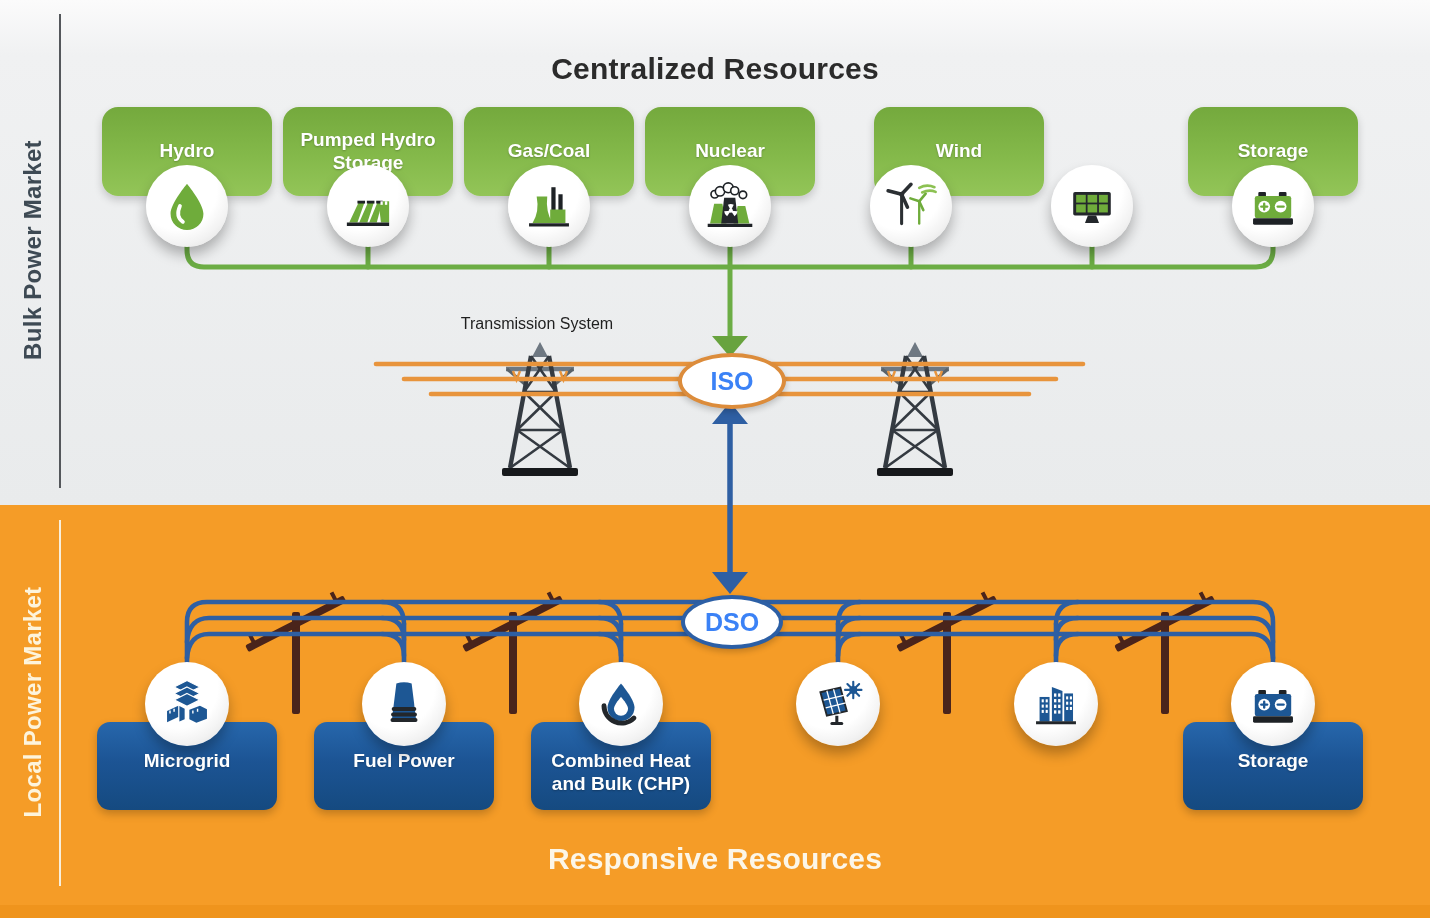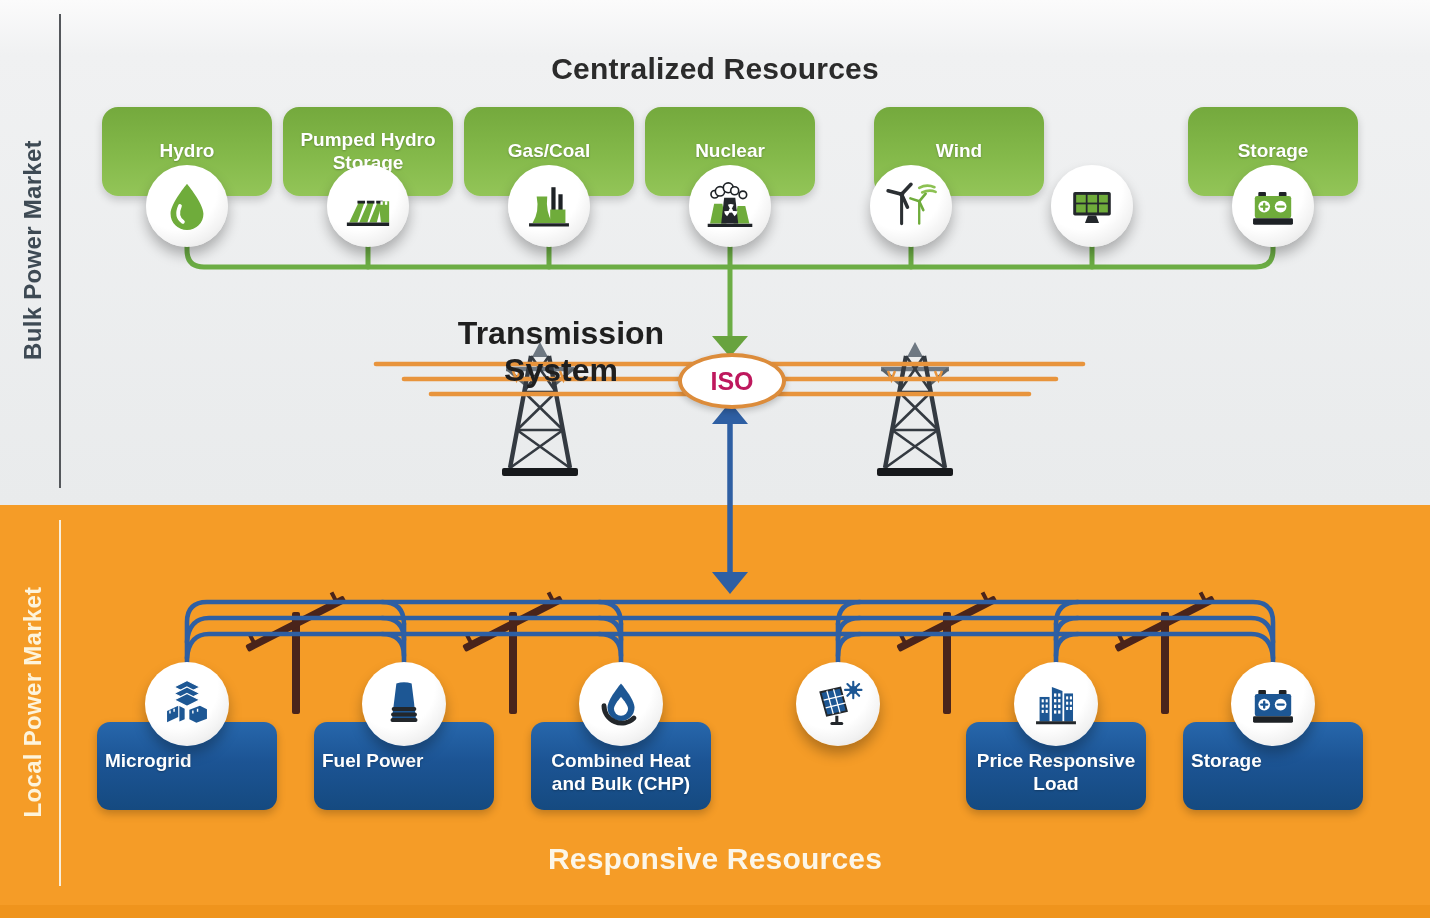--- a/index.html
+++ b/index.html
@@ -14,41 +14,41 @@
   .title{position:absolute;left:0;width:1430px;text-align:center;font-weight:bold;font-size:30px;letter-spacing:.2px;z-index:4;}
   .title.centralized{top:40px;color:#2b2b2b;margin-top:12px;}
   .title.distributed{top:842px;color:#FCF6E8;}
   .vline{position:absolute;width:2px;z-index:3;}
   .vline.top{left:59px;top:14px;height:474px;background:#54575b;}
   .vline.bottom{left:59px;top:520px;height:366px;background:#f8efdb;}
   .vlabel{position:absolute;width:420px;height:40px;display:flex;align-items:center;justify-content:center;
     transform:rotate(-90deg);font-weight:bold;font-size:24px;letter-spacing:.3px;z-index:3;}
   .vlabel.bulk{left:-177px;top:230px;color:#3E4A54;}
   .vlabel.local{left:-177px;top:682px;color:#FDF4DC;}
-  .tlabel{position:absolute;left:436px;top:315px;width:250px;text-align:center;
-    font-weight:bold;font-size:32px;color:#1f1f1f;z-index:4;}
+  .tlabel{position:absolute;left:412px;top:315px;width:250px;text-align:center;
+    font-weight:normal;font-size:16px;color:#1f1f1f;z-index:4;}
   .gbox{position:absolute;top:107px;width:170px;height:89px;border-radius:16px;
     background:linear-gradient(180deg,#74a93d 0%,#84b94a 55%,#93c558 100%);
     box-shadow:0 4px 8px rgba(0,0,0,.18);display:flex;align-items:center;justify-content:center;
     z-index:3;}
   .bbox{position:absolute;top:722px;width:180px;height:88px;border-radius:13px;
     background:linear-gradient(180deg,#2767AC 0%,#1C5494 45%,#154a80 100%);
-    box-shadow:0 4px 8px rgba(0,0,0,.22);display:flex;align-items:flex-start;
+    box-shadow:0 4px 8px rgba(0,0,0,.22);display:flex;align-items:flex-start;justify-content:center;
     z-index:3;}
   .gbox .lbl,.bbox .lbl{color:#fff;font-weight:bold;font-size:19px;line-height:1.2;text-align:center;
     padding:0 8px;text-shadow:0 1px 2px rgba(0,0,0,.25);}
   .bbox .lbl{margin-top:28px;}
   .circle{position:absolute;border-radius:50%;z-index:4;
     background:radial-gradient(circle at 38% 30%,#ffffff 52%,#f2f2f2 72%,#dfdfdf 92%,#d2d2d2 100%);
     box-shadow:0 8px 13px rgba(0,0,0,.28);display:flex;align-items:center;justify-content:center;}
   .circle.top{width:82px;height:82px;top:165px;}
   .circle.bot{width:84px;height:84px;top:662px;}
   .circle svg{width:54px;height:54px;}
   .node{position:absolute;background:#fff;border-radius:50%;display:flex;align-items:center;justify-content:center;
-    font-weight:bold;font-size:25px;color:#be185d;z-index:5;box-shadow:0 3px 6px rgba(0,0,0,.2);}
+    font-weight:bold;font-size:25px;color:#3b82f6;z-index:5;box-shadow:0 3px 6px rgba(0,0,0,.2);}
   .node.iso{left:678px;top:353px;width:100px;height:48px;border:4px solid #DC8C3B;}
   .node.dso{left:681px;top:595px;width:94px;height:46px;border:4.5px solid #2C5FA5;}
 </style>
 </head>
 <body>
 
 <div class="canvas">
 
   <div class="orange-zone"></div>
   <div class="orange-zone-footer"></div>
@@ -314,32 +314,30 @@
         <circle cx="29.5" cy="23.5" r="5" fill="#fff"></circle>
       <g stroke="#6FAC3B" stroke-width="2" stroke-linecap="round">
         <line x1="13" y1="23.5" x2="18" y2="23.5"></line>
           <line x1="15.5" y1="21" x2="15.5" y2="26"></line>
         <line x1="27" y1="23.5" x2="32" y2="23.5"></line>
       </g>
     </svg>
   </div>
 
   <div class="node iso">ISO</div>
+  <div class="node dso">DSO</div>
 
   <div class="bbox" style="left:97px">
       <span class="lbl">Microgrid</span>
     </div>
   <div class="bbox" style="left:314px">
       <span class="lbl">Fuel Power</span>
     </div>
   <div class="bbox" style="left:531px">
       <span class="lbl">Combined Heat and Bulk (CHP)</span>
-    </div>
-  <div class="bbox" style="left:966px">
-      <span class="lbl">Price Responsive Load</span>
     </div>
   <div class="bbox" style="left:1183px">
       <span class="lbl">Storage</span>
     </div>
 
   <div class="circle bot" style="left:145px">
     <svg viewBox="0 0 46 46">
       <g fill="#1D5794" stroke="#fff" stroke-width="1">
         <path d="M23 3 l11 5.5 -11 5.5 -11 -5.5 Z"></path>
         <path d="M23 8.5 l11 5.5 -11 5.5 -11 -5.5 Z"></path>

